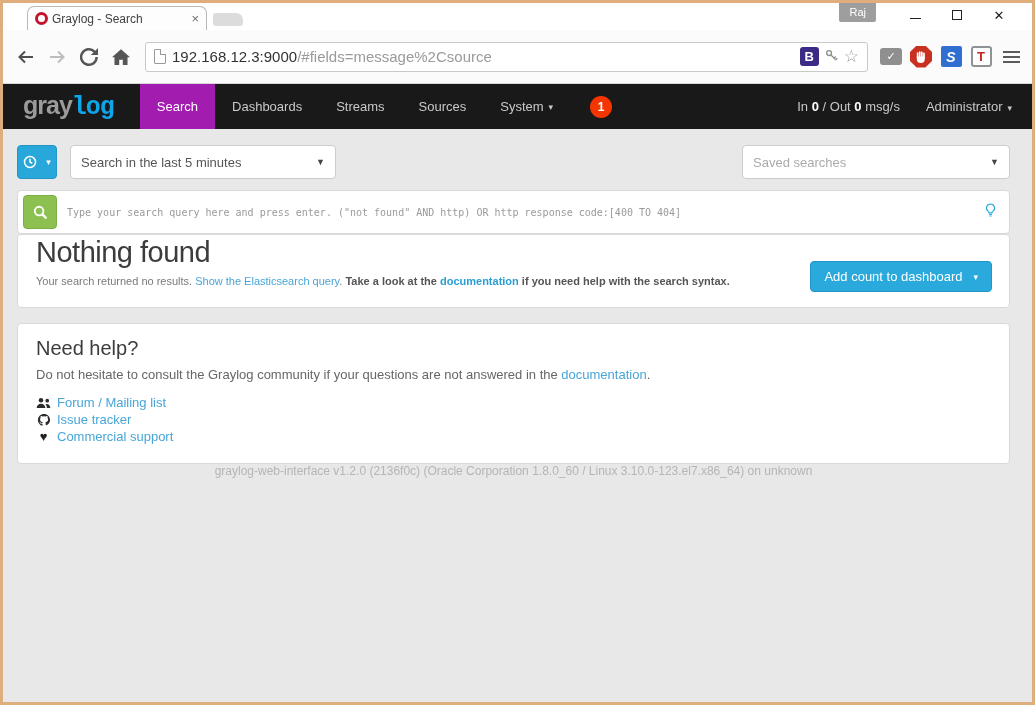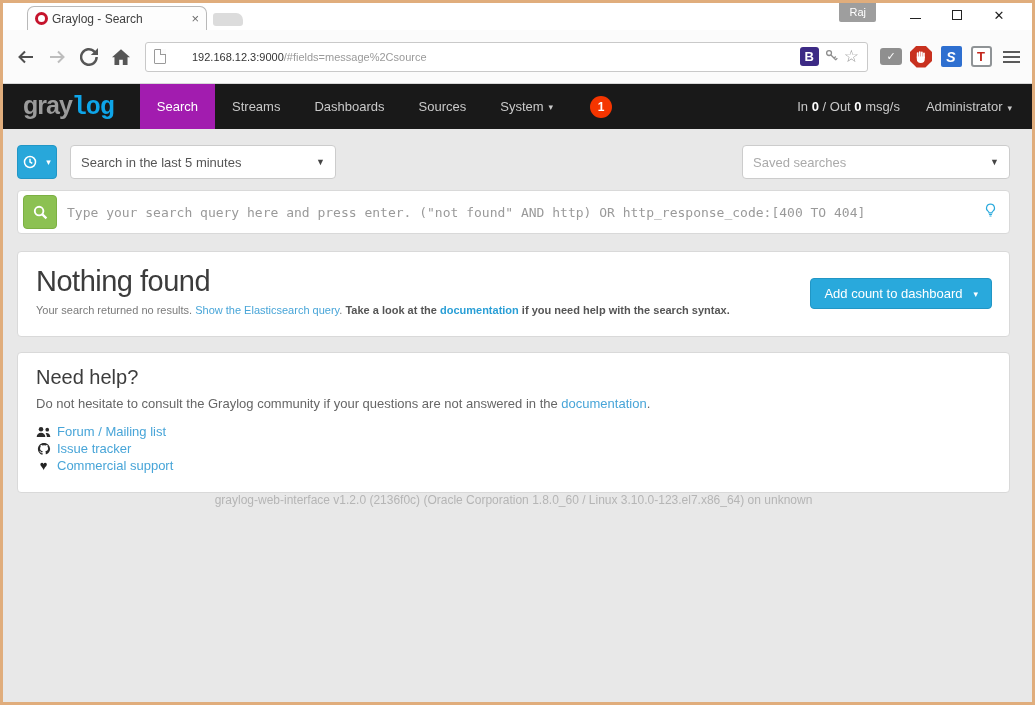--- a/index.html
+++ b/index.html
@@ -19,21 +19,21 @@
   .winbtn { width:42px; height:24px; display:flex; align-items:center; justify-content:center; color:#222; font-size:13px; }
   .btn-min-glyph { width:11px; height:1px; background:#222; display:block; margin-top:6px;}
   .btn-max-glyph { width:10px; height:10px; border:1px solid #222; display:block; }
 
   
   .toolbar { height:54px; background:#fbfbfb; border-bottom:1px solid #d8d8d8; display:flex; align-items:center; padding:0 8px; gap:4px; flex:none; }
   .navbtn { width:28px; height:28px; display:flex; align-items:center; justify-content:center; flex:none; }
   .urlbar { flex:1; height:30px; background:#fff; border:1px solid #c9c9c9; border-radius:3px; display:flex; align-items:center; padding:0 8px; gap:6px; margin:0 6px; }
   .doc-icon { width:12px; height:15px; border:1px solid #9a9a9a; border-radius:1px; position:relative; background:#fff; flex:none; }
   .doc-icon::after { content:""; position:absolute; right:-1px; top:-1px; width:5px; height:5px; background:#fbfbfb; border-left:1px solid #9a9a9a; border-bottom:1px solid #9a9a9a; }
-  .url-text { font-size:11px; color:#333; flex:1; white-space:nowrap; overflow:hidden;margin-left:20px; }
+  .url-text { font-size:15px; color:#333; flex:1; white-space:nowrap; overflow:hidden; }
   .url-text .path { color:#9a9a9a; }
   .ext-b { width:19px; height:19px; background:#3c2a85; border-radius:3px; color:#fff; font-weight:bold; font-size:13px; display:flex; align-items:center; justify-content:center; flex:none; }
   .star { font-size:17px; color:#9a9a9a; }
   .ext { width:26px; height:26px; display:flex; align-items:center; justify-content:center; flex:none; }
   .ext-check { width:22px; height:17px; background:#8f8f8f; border-radius:3px; color:#fff; font-size:11px; display:flex; align-items:center; justify-content:center; }
   .ext-octagon { width:22px; height:22px; background:#c8311f; clip-path:polygon(30% 0,70% 0,100% 30%,100% 70%,70% 100%,30% 100%,0 70%,0 30%); display:flex; align-items:center; justify-content:center; }
   .ext-s { width:21px; height:21px; background:#2e6fd0; border-radius:2px; color:#fff; font-weight:bold; font-size:14px; font-style:italic; display:flex; align-items:center; justify-content:center; }
   .ext-t { width:21px; height:21px; background:#fff; border:2px solid #8f9396; border-radius:3px; color:#c3271d; font-weight:bold; font-size:13px; display:flex; align-items:center; justify-content:center; }
   .hamburger { display:flex; flex-direction:column; gap:3px; }
   .hamburger span { width:17px; height:2px; background:#5a5a5a; display:block; }
@@ -56,25 +56,25 @@
   .controls-row { display:flex; align-items:center; justify-content:space-between; }
   .time-btn { width:40px; height:34px; background:#28a7da; border:1px solid #2196c5; border-radius:4px; display:flex; align-items:center; justify-content:center; gap:4px; color:#fff; }
   .select { height:34px; background:#fff; border:1px solid #ccc; border-radius:4px; display:flex; align-items:center; justify-content:space-between; padding:0 10px; font-size:13px; color:#555; }
   .select .sel-caret { font-size:9px; color:#444; }
   .sel-time { width:266px; margin-left:13px; }
   .sel-saved { width:268px; color:#aaa;justify-content:space-between; }
   .left-group { display:flex; align-items:center; }
 
   .query-panel { margin-top:11px; background:#fff; border:1px solid #d9d9d9; border-radius:4px; height:44px; display:flex; align-items:center; padding:0 12px 0 5px; gap:10px; }
   .search-btn { width:34px; height:34px; background:#8cc152; border:1px solid #7cb043; border-radius:4px; display:flex; align-items:center; justify-content:center; flex:none; }
-  .query-input { flex:1; border:none; outline:none; font-family:"DejaVu Sans Mono", monospace; font-size:13px; color:#333; background:transparent; }
+  .query-input { flex:1; border:none; outline:none; font-family:"DejaVu Sans Mono", monospace; font-size:10px; color:#333; background:transparent; }
   .query-input::placeholder { color:#9a9a9a; }
 
   .panel { background:#fff; border:1px solid #d9d9d9; border-radius:4px; }
-  .nf-panel { margin-top:17px; padding:13px 18px 20px; position:relative; }
+  .nf-panel { padding:1px 18px 20px; position:relative; }
   .nf-title { font-size:29px; font-weight:400; color:#3c3c3c; letter-spacing:-.5px; }
   .nf-sub { font-size:11px; color:#7a7a7a; margin-top:6px; }
   a.lnk { color:#48a5d8; text-decoration:none; cursor:pointer; }
   .nf-sub b { color:#555; }
   .nf-sub b a.lnk { color:#2a9fd6; }
   .add-btn { position:absolute; right:17px; top:26px; background:#29a9dc; border:1px solid #2196c5; color:#fff; font-size:13px; padding:7px 13px; border-radius:4px; display:flex; align-items:center; gap:6px; cursor:pointer; }
 
   .help-panel { margin-top:15px; padding:13px 18px 18px; }
   .help-title { font-size:20px; font-weight:400; color:#3c3c3c; }
   .help-intro { font-size:13px; color:#666; margin:7px 0 12px; }
@@ -168,22 +168,22 @@
           <span></span>
           <span></span>
         </span>
       </span>
   </div>
 
   <div class="gl-nav">
     <div class="logo"><span class="g1">gray</span><span class="g2">log</span></div>
     <div class="gl-menu">
       <span class="gl-item active">Search</span>
+      <span class="gl-item">Dashboards</span>
       <span class="gl-item">Streams</span>
-      <span class="gl-item">Dashboards</span>
       <span class="gl-item">Sources</span>
       <span class="gl-item">
           <span>System</span>
           <span class="caret">▾</span>
         </span>
     </div>
     <span class="gl-badge">1</span>
     <div class="gl-right">
       <span>
         <span>In</span> <b>0</b>

